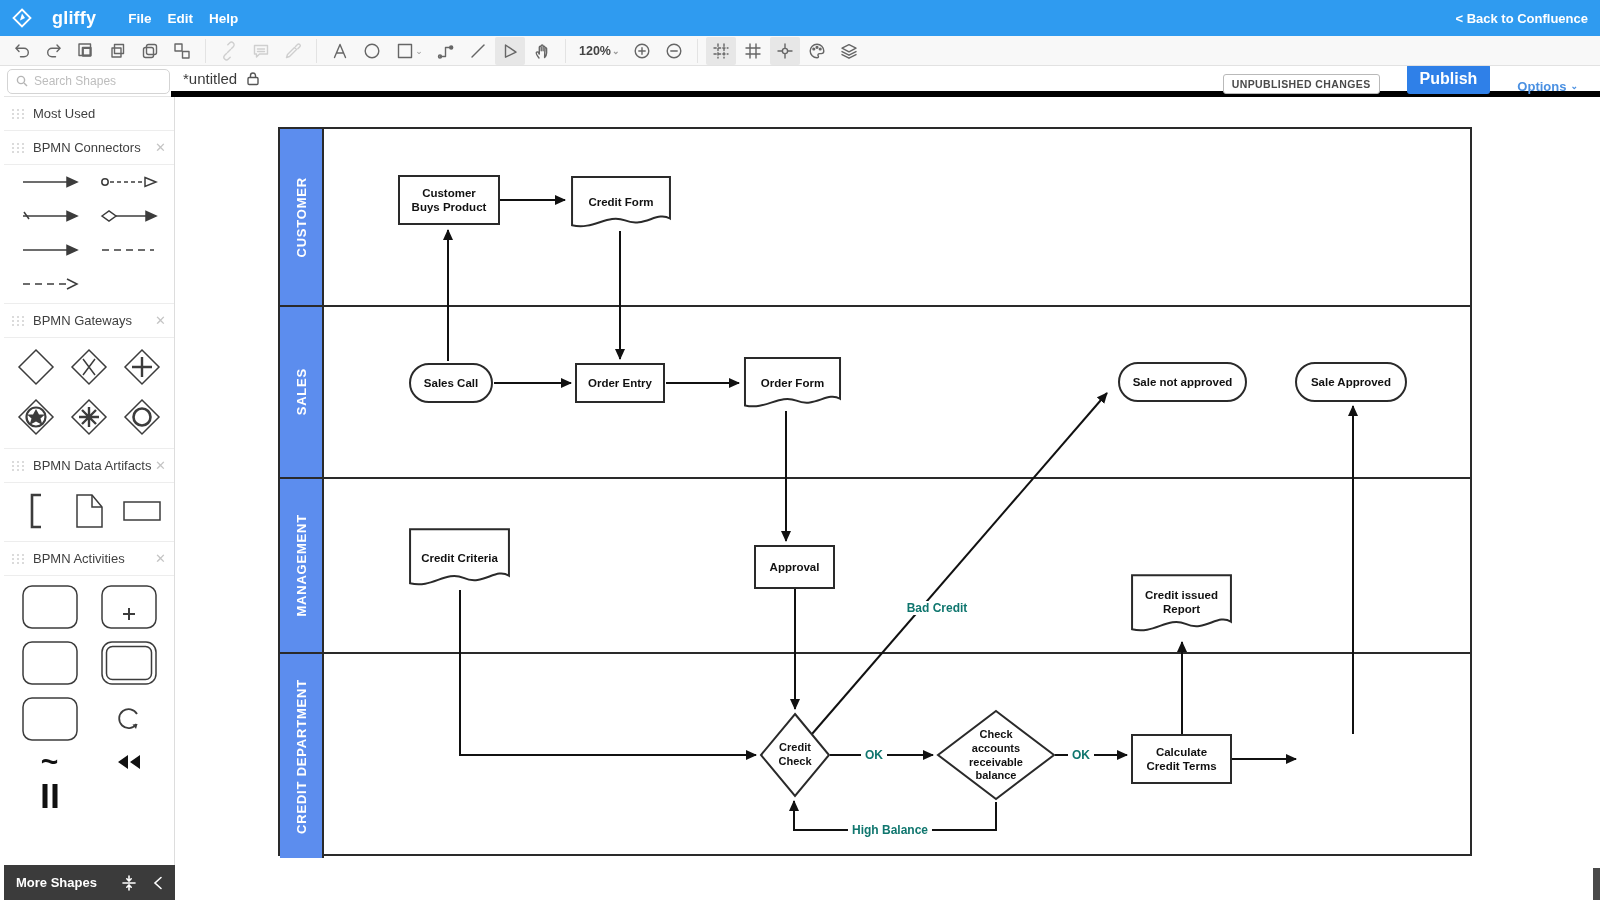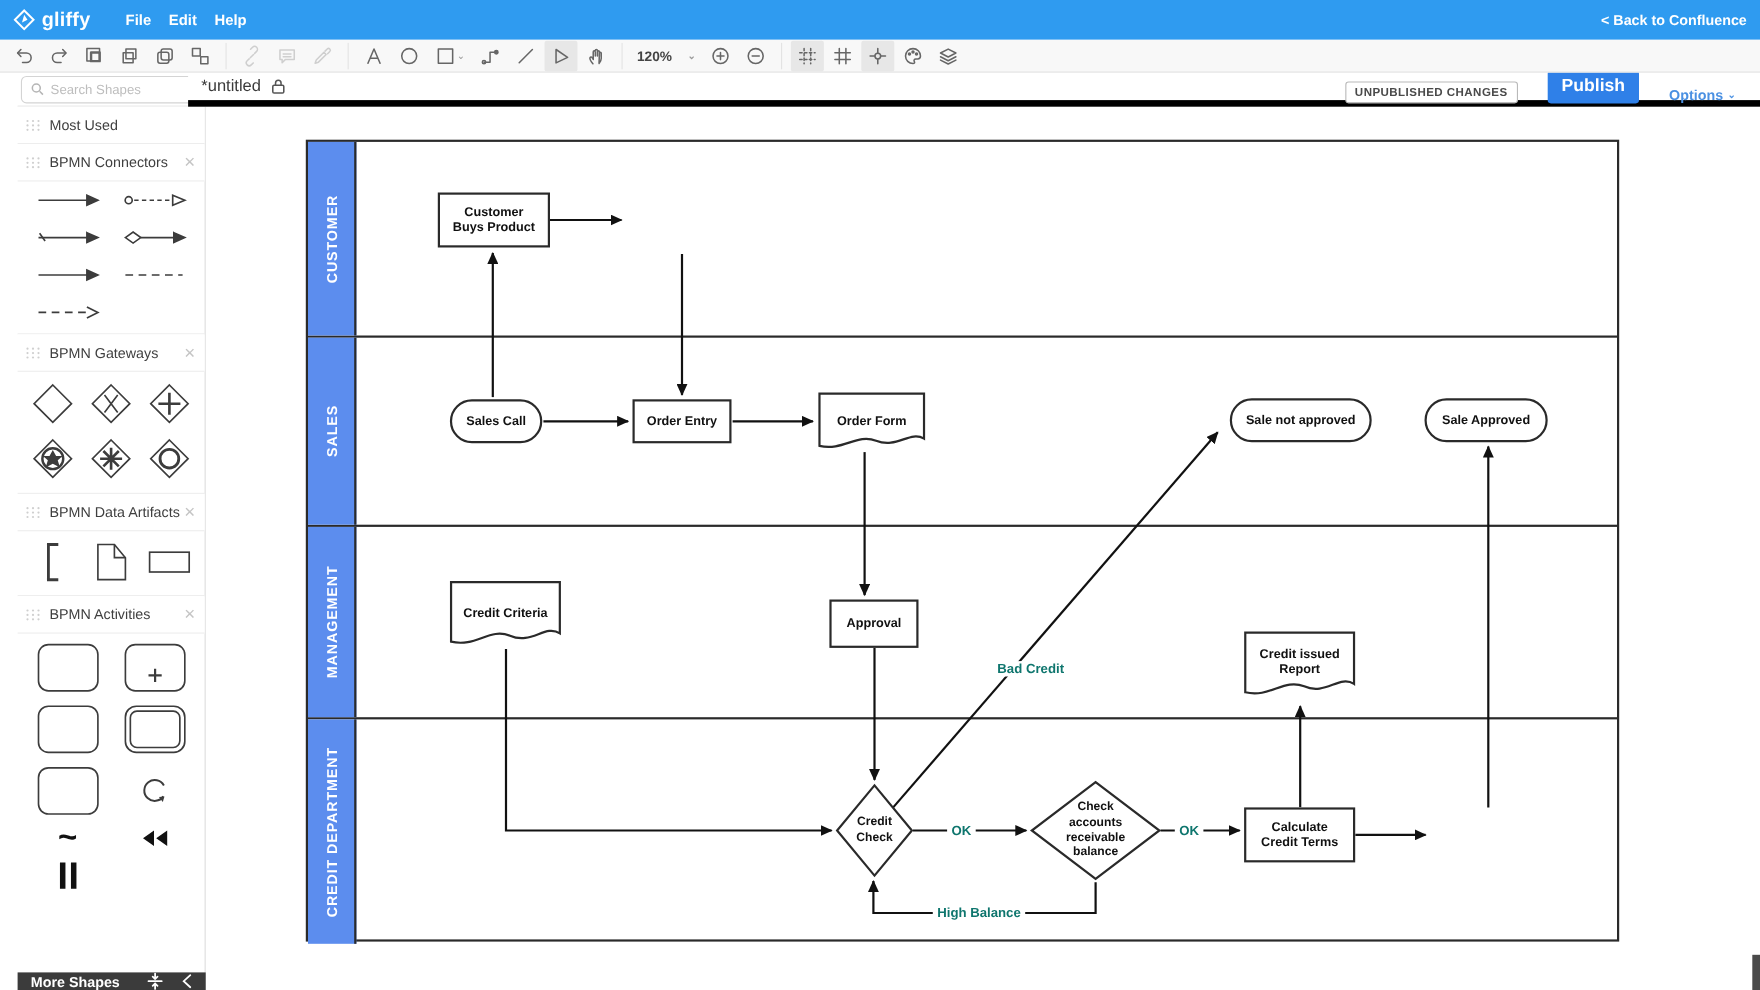--- a/index.html
+++ b/index.html
@@ -2,75 +2,75 @@
 <html><head>
 <meta charset="utf-8">
 <style>
   * { margin:0; padding:0; box-sizing:border-box; }
   html,body { width:1600px; height:900px; overflow:hidden; background:#fff;
     font-family:"Liberation Sans", sans-serif; }
 
   
   .topbar { position:absolute; left:0; top:0; width:1600px; height:36px;
     background:#2f9bf0; display:flex; align-items:center; color:#fff; z-index:50; }
-  .logo { display:flex; align-items:center; gap:6px; padding:0 14px 0 12px; }
+  .logo { display:flex; align-items:center; gap:20px; padding:0 14px 0 12px; }
   .logo-text { font-size:18px; font-weight:bold; letter-spacing:0.2px; }
   .menu { display:flex; gap:16px; margin-left:18px; }
   .menu-item { font-size:13.5px; font-weight:bold; cursor:pointer; }
   .back-link { margin-left:auto; margin-right:12px; font-size:13px; font-weight:bold; cursor:pointer; }
 
   
   .toolbar { position:absolute; left:0; top:36px; width:1600px; height:30px;
     background:#f8f8f8; border-bottom:1px solid #e2e2e2; display:flex; align-items:center;
     padding-left:6px; z-index:49; }
   .tb-btn { width:30px; height:28px; display:flex; align-items:center; justify-content:center;
     border-radius:2px; margin:0 1px; cursor:pointer; }
   .tb-btn.active { background:#e7e7e7; }
   .tb-btn svg { stroke:#666; fill:none; stroke-width:1.4; stroke-linecap:round; stroke-linejoin:round; }
   .tb-btn.disabled svg { stroke:#cfcfcf; }
   .tb-sep { width:1px; height:24px; background:#e3e3e3; margin:0 7px; }
   .tb-zoom { font-size:12.5px; font-weight:bold; color:#444; display:flex; align-items:center;
-    gap:14px; margin:0 6px; cursor:pointer; }
+    gap:1px; margin:0 6px; cursor:pointer; }
   .chev { font-size:9px; color:#999; }
 
   
   .docbar { position:absolute; left:171px; top:66px; width:1429px; height:31px; background:#fff;
     border-bottom:6px solid #000000; display:flex; align-items:center; z-index:48; }
   .doc-title { font-size:15px; color:#3a3a3a; margin-left:12px; }
   .lock { margin-left:9px; display:flex; }
   .docbar-right { margin-left:auto; display:flex; align-items:flex-end; gap:27px; margin-right:22px; }
   .badge { font-size:10.5px; font-weight:bold; color:#4a4a4a; letter-spacing:0.4px;
     border:1px solid #b9b9b9; border-radius:3px; padding:3px 8px; background:#fff; }
   .publish-btn { background:#2f80e8; color:#fff; font-size:16px; font-weight:bold;
     border:none; border-radius:3px; padding:6px 13px; cursor:pointer; }
   .options-link { color:#4a90e2; font-size:13px; font-weight:bold; display:flex; align-items:center;
     gap:4px; cursor:pointer; }
 
   
-  .sidebar { position:absolute; left:16px; top:66px; width:171px; height:834px; background:#fff;
+  .sidebar { position:absolute; left:4px; top:66px; width:171px; height:834px; background:#fff;
     border-right:1px solid #ddd; z-index:47; }
   .search-row { height:31px; border-bottom:1px solid #e4e4e4; display:flex; align-items:center; padding:0 3px; }
   .search-box { width:163px; height:25px; border:1px solid #d4d4d4; border-radius:5px;
     display:flex; align-items:center; gap:6px; padding:0 8px; background:#fff; }
   .search-box input { border:none; outline:none; width:115px; font-size:12px; color:#555;
     font-family:"Liberation Sans", sans-serif; }
   .search-box input::placeholder { color:#bdbdbd; }
   .sec-head { height:34px; display:flex; align-items:center; border-bottom:1px solid #ededed;
     padding:0 8px; background:#fff; }
   .sec-title { font-size:13px; color:#3f3f3f; margin-left:8px; }
   .dots { display:grid; grid-template-columns:repeat(3,3px); grid-gap:2px; }
   .dots i { width:2px; height:2px; background:#cfcfcf; border-radius:50%; }
   .sec-x { margin-left:auto; color:#c4c4c4; font-size:13px; cursor:pointer; }
   .shape-grid2 { display:grid; grid-template-columns:1fr 1fr; justify-items:center;
     padding:8px 6px 10px 6px; row-gap:16px; border-bottom:1px solid #ededed; }
   .shape-grid3 { display:grid; grid-template-columns:1fr 1fr 1fr; justify-items:center;
     padding:10px 6px 12px 6px; row-gap:12px; border-bottom:1px solid #ededed; }
   .shape-cell { display:flex; align-items:center; justify-content:center; cursor:pointer; }
   .shape-cell svg { stroke:#3c3c3c; fill:none; stroke-width:1.5; }
-  .more-shapes { position:absolute; left:0; bottom:0; width:171px; height:16px; background:#3b3b3b;
+  .more-shapes { position:absolute; left:0; bottom:0; width:171px; height:35px; background:#3b3b3b;
     display:flex; align-items:center; color:#fff; padding:0 12px; }
   .more-shapes-label { font-size:13px; font-weight:bold; }
   .ms-icons { margin-left:auto; display:flex; align-items:center; gap:16px; }
   .ms-icons svg { stroke:#fff; fill:none; stroke-width:1.6; stroke-linecap:round; }
   .tilde { font-size:30px; font-weight:bold; color:#111; line-height:20px; }
 
   
   .canvas { position:absolute; left:171px; top:97px; width:1429px; height:803px; background:#fff; overflow:hidden; }
   .pool { position:absolute; left:107px; top:30px; width:1194px; height:729px; border:2px solid #2a2a2a; }
   .lane { position:absolute; left:0; width:100%; border-bottom:2px solid #2a2a2a; }
@@ -581,20 +581,26 @@
       <path d="M641,637 L936,296" marker-end="url(#arr)"></path>
       <path d="M825,705 V733 H623 V704" marker-end="url(#arr)"></path>
     </g>
   </svg>
 
   <div class="node n-rect" style="left:227px; top:78px; width:102px; height:50px;">
     <span class="node-label">Customer
 Buys Product</span>
   </div>
 
+  <div class="node n-doc" style="left:399px; top:78px; width:102px; height:58px;">
+    <svg viewBox="0 0 100 60" preserveAspectRatio="none">
+        <path d="M2,2 H98 V45 C85,37 73,55 54,47 C36,40 24,57 2,52 Z" fill="#fff" stroke="#2a2a2a" stroke-width="2" vector-effect="non-scaling-stroke"></path>
+      </svg>
+    <span class="node-label">Credit Form</span>
+  </div>
 
   <div class="node n-stadium" style="left:238px; top:266px; width:84px; height:40px;">
     <span class="node-label">Sales Call</span>
   </div>
 
   <div class="node n-rect" style="left:404px; top:266px; width:90px; height:40px;">
     <span class="node-label">Order Entry</span>
   </div>
 
   <div class="node n-doc" style="left:572px; top:259px; width:99px; height:57px;">

